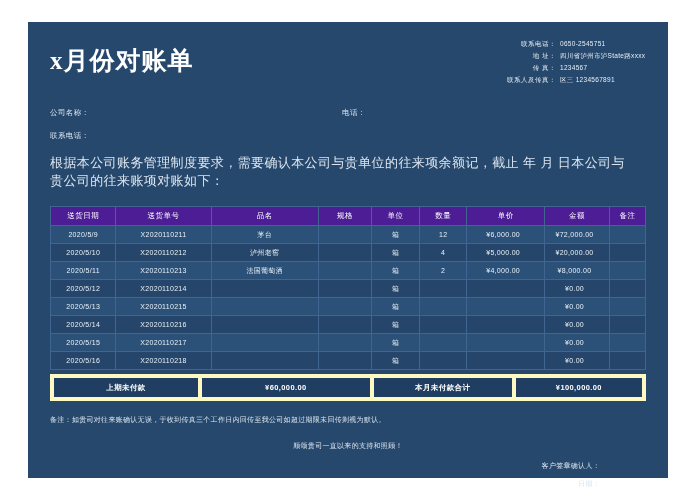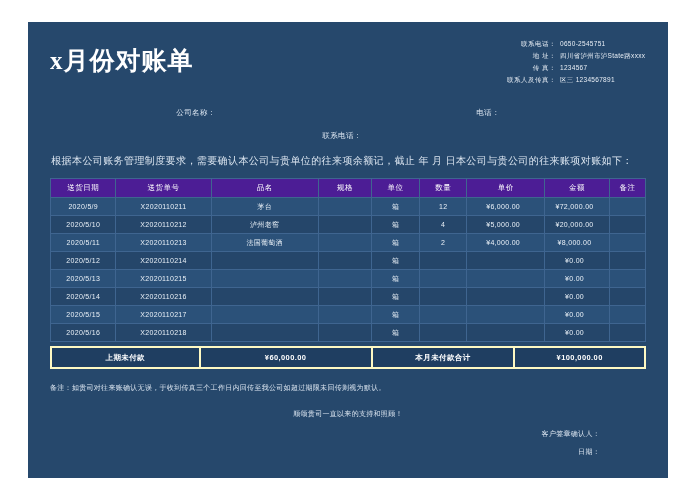--- a/index.html
+++ b/index.html
@@ -61,38 +61,37 @@
   }
   .contact-row .cv {
     display: inline-block;
     min-width: 92px;
     letter-spacing: 0.3px;
   }
 
   
   .info-area {
     padding: 4px 34px 0 22px;
-    text-align: center;
   }
   .info-line {
     display: flex;
     font-size: 7.5px;
     color: #dbe5f0;
     margin-bottom: 13px;
     letter-spacing: 0.4px;
   }
   .info-cell {
     flex: 1;
   }
   .desc-line {
-    font-size: 10px;
+    font-size: 13px;
     color: #dbe5f0;
     letter-spacing: 0.4px;
     margin-top: 2px;
-    margin-bottom: 10px;
+    margin-bottom: 16px;
   }
 
   
   table.main {
     width: calc(100% - 44px);
     margin: 0 22px;
     border-collapse: collapse;
     font-size: 7.5px;
   }
   table.main th {
@@ -120,21 +119,21 @@
   
   table.summary {
     width: calc(100% - 44px);
     margin: 0 22px;
     border-collapse: collapse;
     font-size: 7.5px;
     margin-top: 4px;
   }
   table.summary td {
     height: 17px;
-    border: 2px solid #fef9c3;
+    border: 4px solid #fef9c3;
     background: #1f3e61;
     text-align: center;
     font-weight: bold;
     color: #ffffff;
     letter-spacing: 0.4px;
   }
 
   
   .footer {
     padding: 8px 22px 0 22px;

